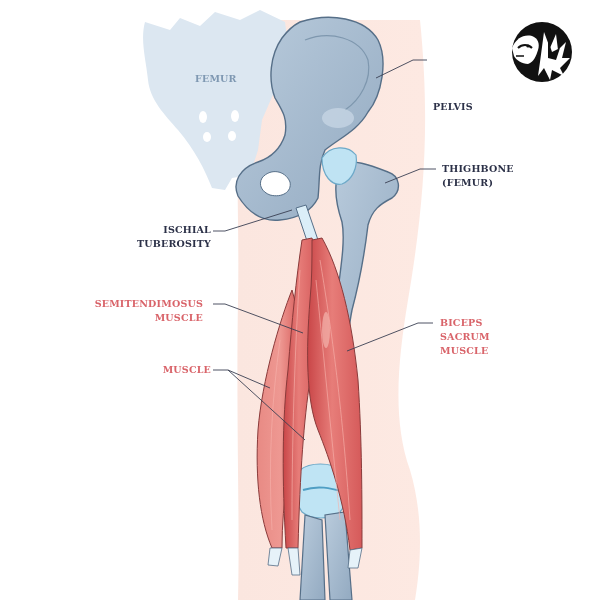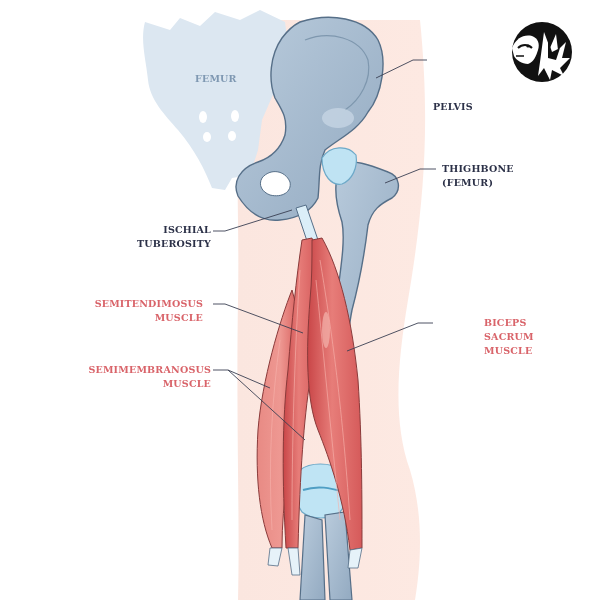--- a/index.html
+++ b/index.html
@@ -127,25 +127,24 @@
     <span>THIGHBONE</span>
     <span>(FEMUR)</span>
   </div>
 
   <div class="label red right-align" style="right:397px; top:297px;">
     <span>SEMITENDIMOSUS</span>
     <span>MUSCLE</span>
   </div>
 
   <div class="label red right-align" style="right:389px; top:363px;">
-    <span>SEMIMEMBRANOSUS</span>
     <span>MUSCLE</span>
   </div>
 
-  <div class="label red" style="left:440px; top:316px;margin-left:44px;">
+  <div class="label red" style="left:440px; top:316px;">
     <span>BICEPS</span>
     <span>SACRUM</span>
     <span>MUSCLE</span>
   </div>
 
   <svg class="logo" viewBox="0 0 70 68">
     <circle cx="38" cy="34" r="30" fill="#111111"></circle>
     <path d="M8 30 C12 20 20 16 28 18 C34 20 36 26 34 32 C32 38 30 44 24 46 C18 46 12 42 10 38 Z" fill="#ffffff"></path>
     <path d="M14 30 C18 26 24 26 28 30" fill="none" stroke="#111111" stroke-width="2"></path>
     <circle cx="24" cy="28" r="1.6" fill="#111111"></circle>

